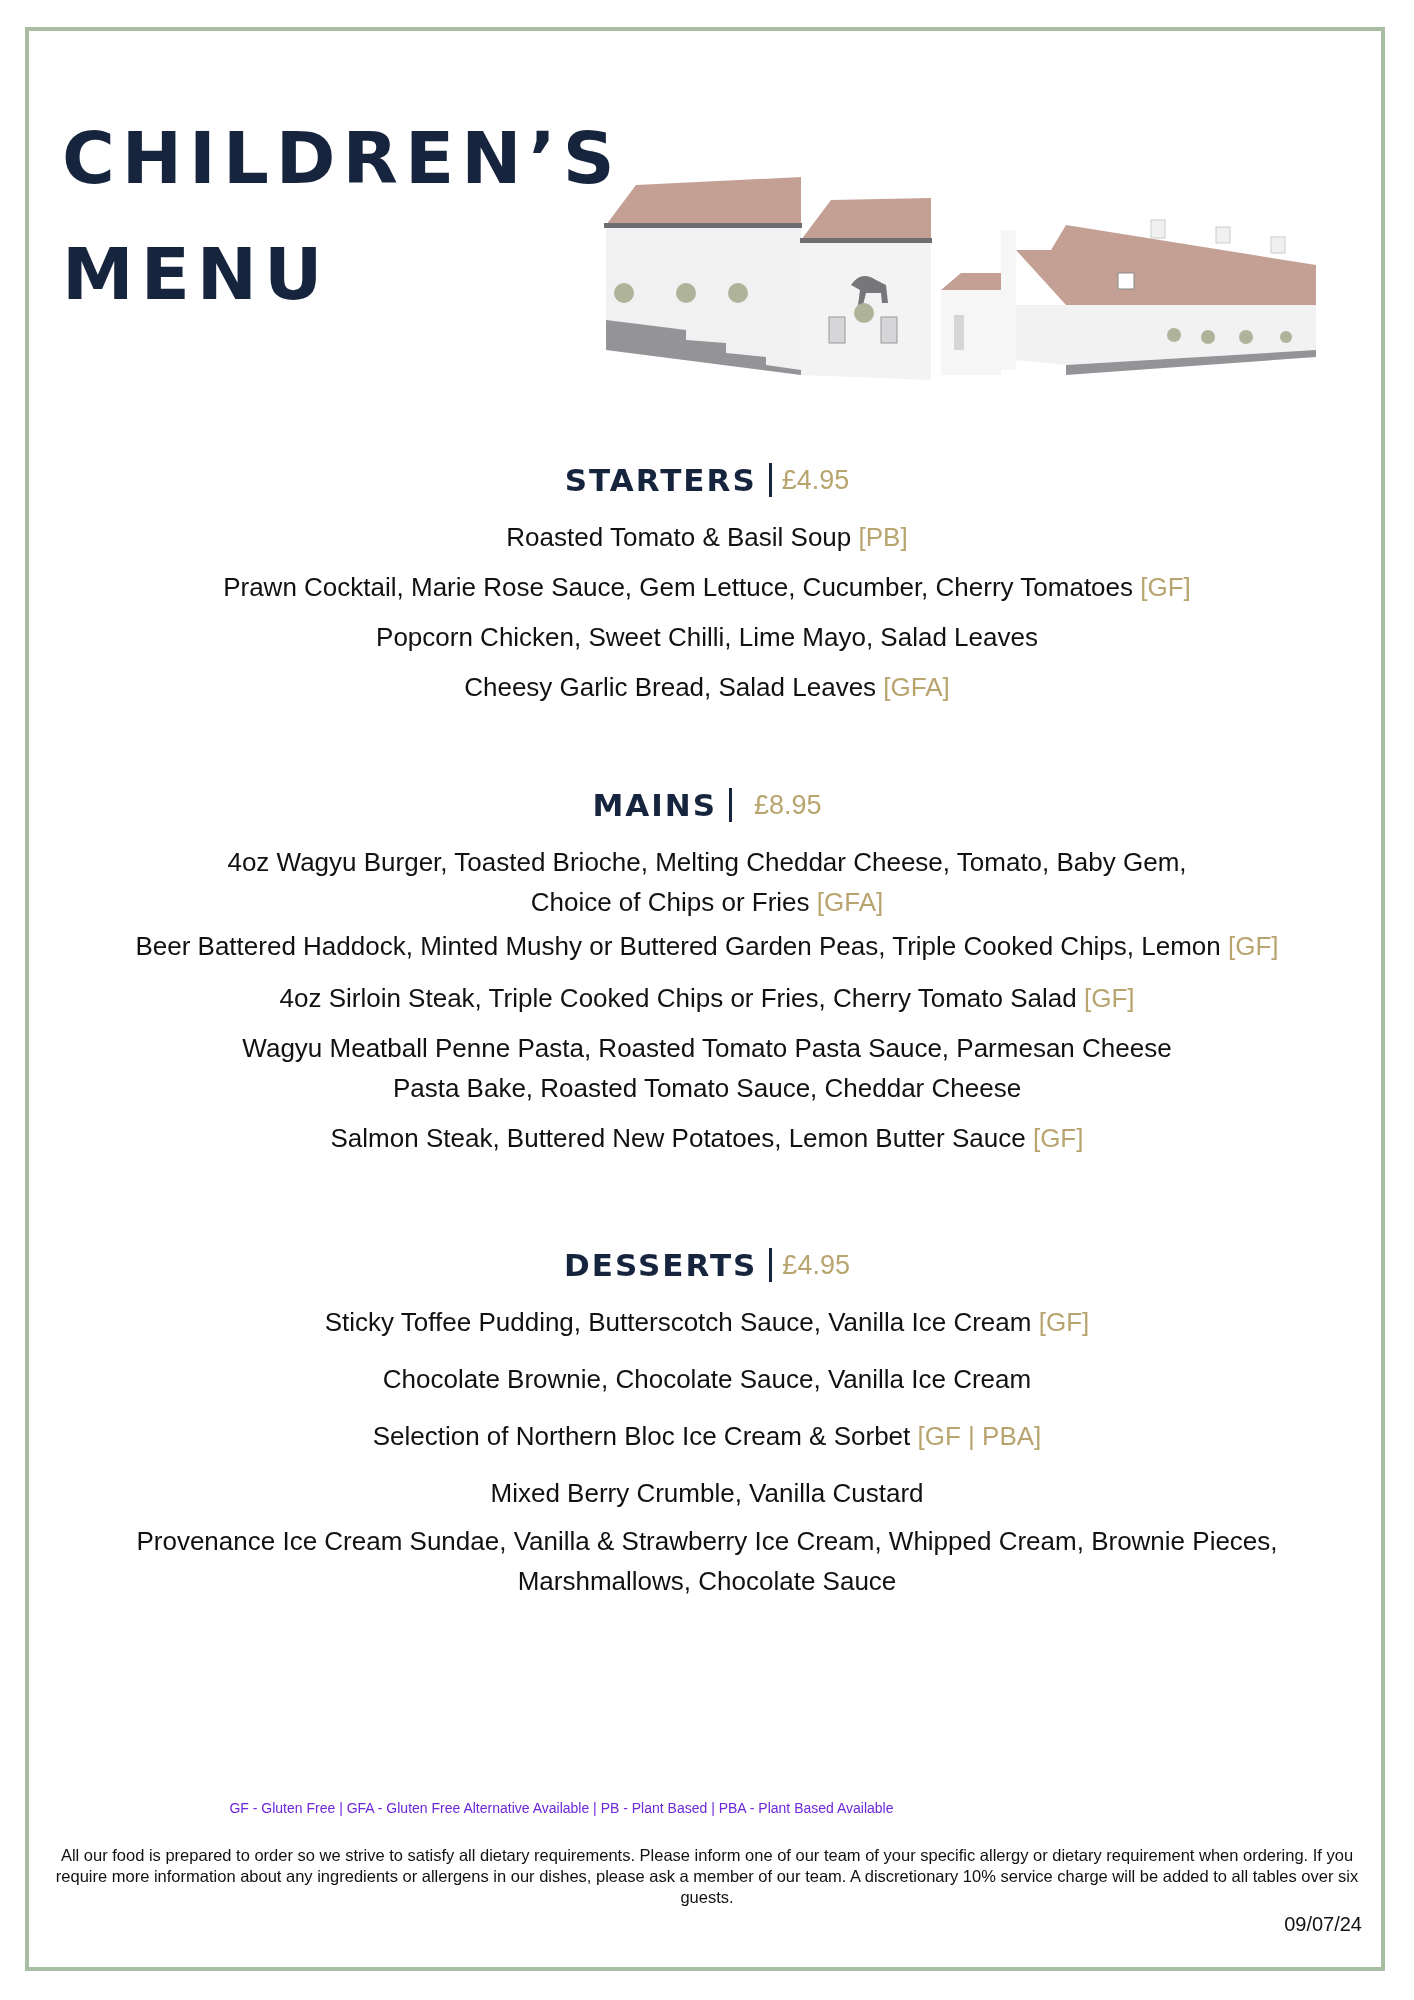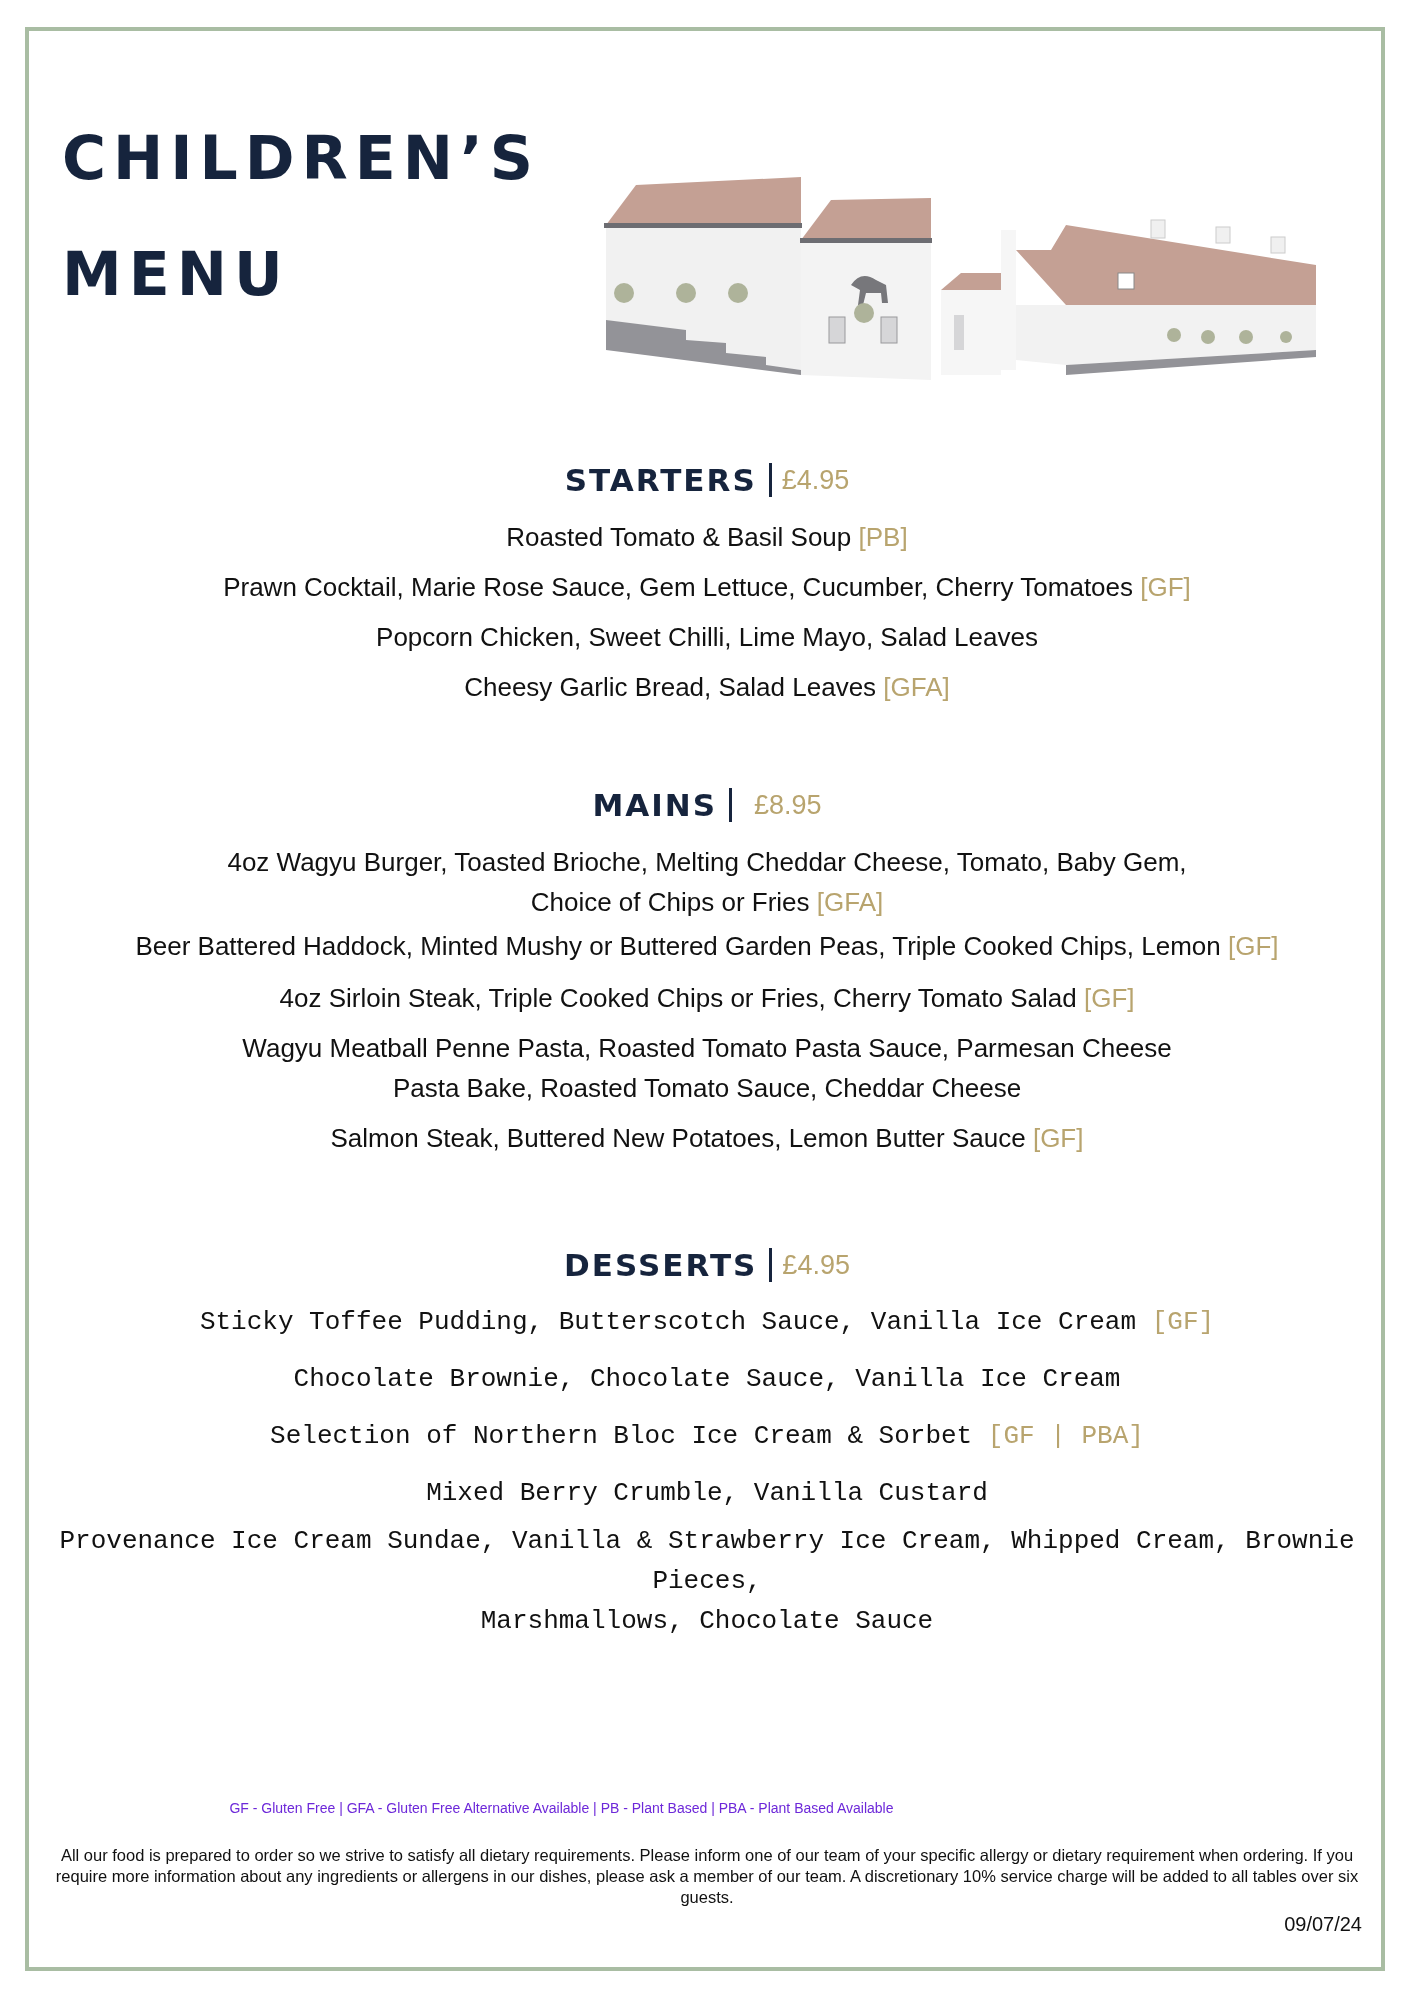--- a/index.html
+++ b/index.html
@@ -2,21 +2,21 @@
 <html><head>
 <meta charset="utf-8">
 <style>
   html, body { margin: 0; padding: 0; background: #ffffff; }
   body { width: 1414px; height: 2000px; position: relative; overflow: hidden;
          font-family: "Liberation Sans", "DejaVu Sans", sans-serif; color: #111; }
   .frame { position: absolute; left: 25px; top: 27px; width: 1360px; height: 1944px;
            border: 4px solid #a9bda3; box-sizing: border-box; }
   .title { position: absolute; left: 62px; top: 100px; margin: 0;
            font-family: "DejaVu Sans", sans-serif; font-weight: bold; color: #16243d;
-           font-size: 60px; letter-spacing: 7px; line-height: 116px; }
+           font-size: 72px; letter-spacing: 7px; line-height: 116px; }
   .title span { display: block; }
   .illustration { position: absolute; left: 596px; top: 165px; width: 740px; height: 220px; }
   .section { position: absolute; left: 0; width: 1414px; text-align: center; }
   .sec-head { display: flex; justify-content: center; align-items: center; gap: 0; height: 50px; }
   .sec-name { font-family: "DejaVu Sans", sans-serif; font-weight: bold; color: #16243d;
               font-size: 31px; letter-spacing: 2px; }
   .sec-bar { display: inline-block; width: 3px; height: 34px; background: #16243d; margin: 0 10px 0 12px; }
   .sec-price { color: #b8a46e; font-size: 27px; }
   .item { font-size: 26px; color: #111; line-height: 40px; }
   .tag { color: #b8a46e; }
@@ -101,21 +101,21 @@
     <div class="item"><span>Salmon Steak, Buttered New Potatoes, Lemon Butter Sauce</span> <span class="tag">[GF]</span></div>
   </div>
 </div>
 
 <div class="section" style="top:1240px;">
   <div class="sec-head">
     <span class="sec-name">DESSERTS</span>
     <span class="sec-bar"></span>
     <span class="sec-price">£4.95</span>
   </div>
-  <div style="margin-top:12px;font-family:Liberation Mono, monospace;">
+  <div style="margin-top:12px;">
     <div class="item" style="margin-bottom:17px;"><span>Sticky Toffee Pudding, Butterscotch Sauce, Vanilla Ice Cream</span> <span class="tag">[GF]</span></div>
     <div class="item" style="margin-bottom:17px;"><span>Chocolate Brownie, Chocolate Sauce, Vanilla Ice Cream</span></div>
     <div class="item" style="margin-bottom:17px;"><span>Selection of Northern Bloc Ice Cream &amp; Sorbet</span> <span class="tag">[GF | PBA]</span></div>
     <div class="item" style="margin-bottom:8px;"><span>Mixed Berry Crumble, Vanilla Custard</span></div>
     <div class="item"><span>Provenance Ice Cream Sundae, Vanilla &amp; Strawberry Ice Cream, Whipped Cream, Brownie Pieces,</span></div>
     <div class="item"><span>Marshmallows, Chocolate Sauce</span></div>
   </div>
 </div>
 
 <div class="legend">GF - Gluten Free | GFA - Gluten Free Alternative Available | PB - Plant Based | PBA - Plant Based Available</div>

